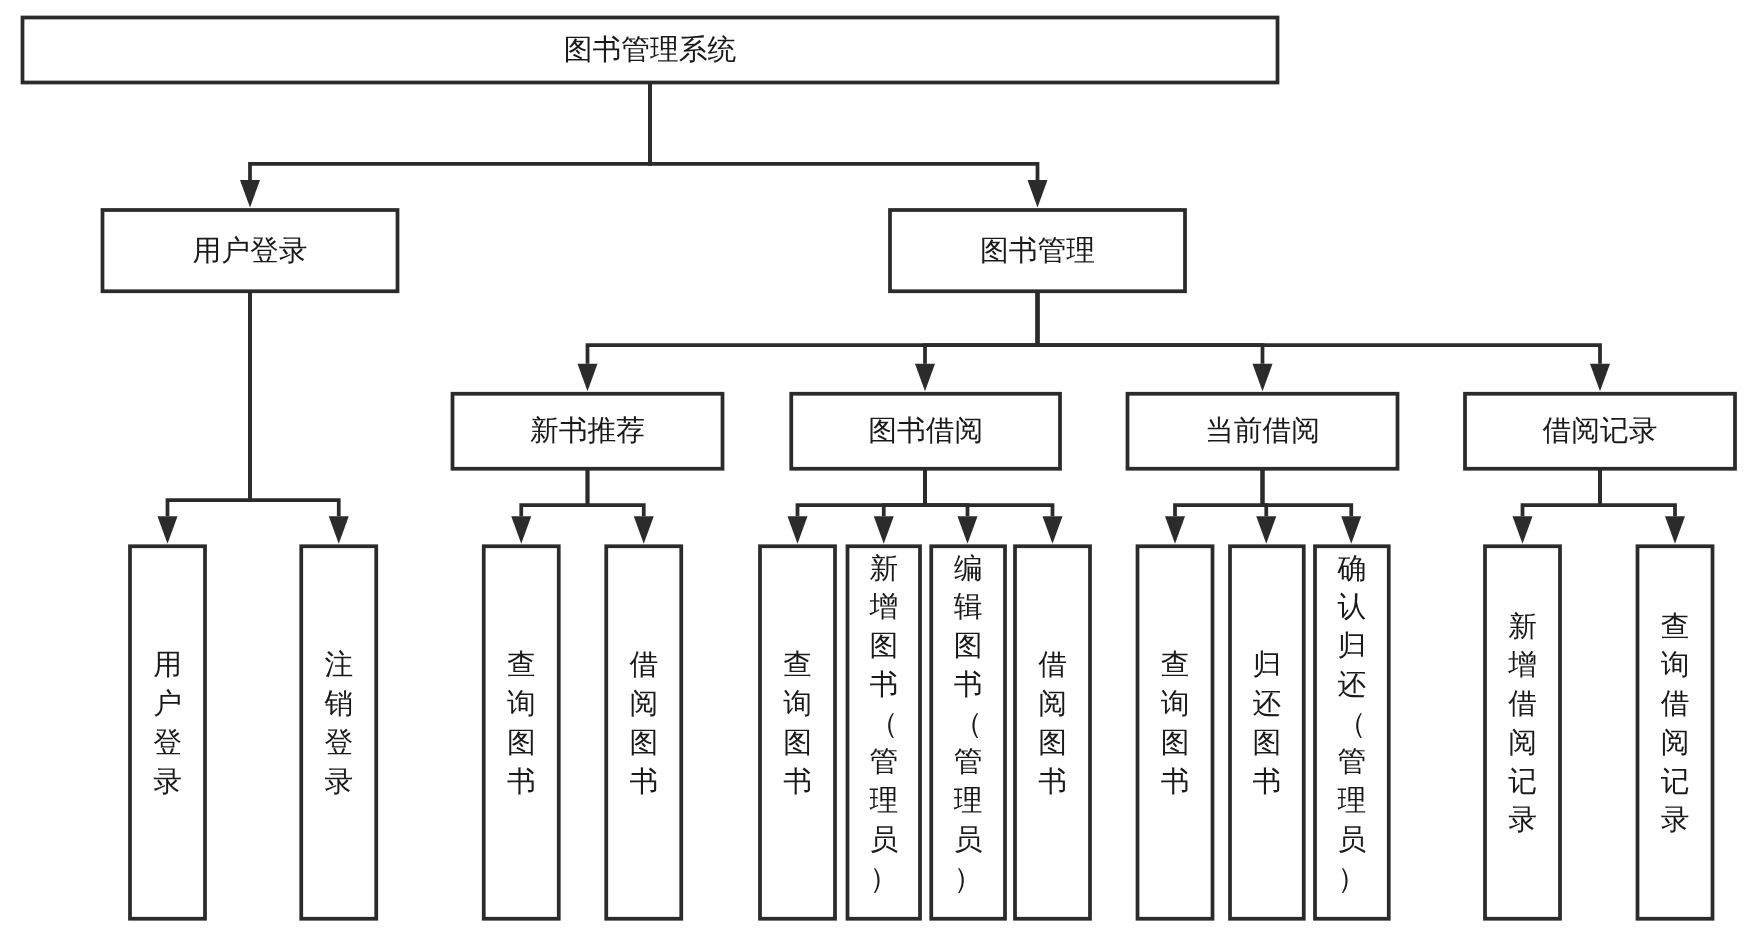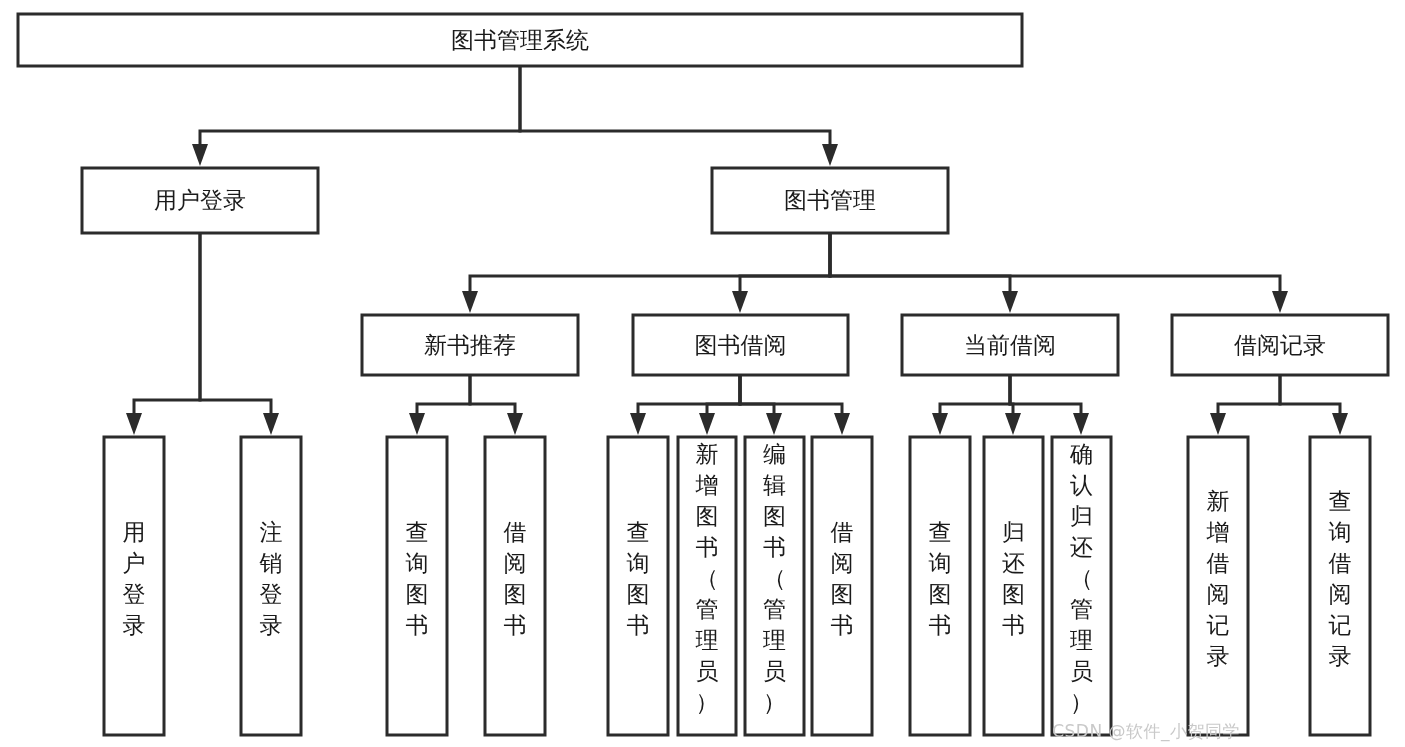--- a/index.html
+++ b/index.html
@@ -225,14 +225,13 @@
         <g>
           <rect class="node-box" x="1188" y="437" width="60" height="298"></rect>
           <text class="node-label-vertical" x="1218" y="0"><tspan x="1218" y="508.5">新</tspan><tspan x="1218" y="539.5">增</tspan><tspan x="1218" y="570.5">借</tspan><tspan x="1218" y="601.5">阅</tspan><tspan x="1218" y="632.5">记</tspan><tspan x="1218" y="663.5">录</tspan></text>
         </g>
         <g>
           <rect class="node-box" x="1310" y="437" width="60" height="298"></rect>
           <text class="node-label-vertical" x="1340" y="0"><tspan x="1340" y="508.5">查</tspan><tspan x="1340" y="539.5">询</tspan><tspan x="1340" y="570.5">借</tspan><tspan x="1340" y="601.5">阅</tspan><tspan x="1340" y="632.5">记</tspan><tspan x="1340" y="663.5">录</tspan></text>
         </g>
       </g>
   </svg>
-  <div class="watermark">CSDN @软件_小贺同学</div>
 </div>
 
 </body></html>

